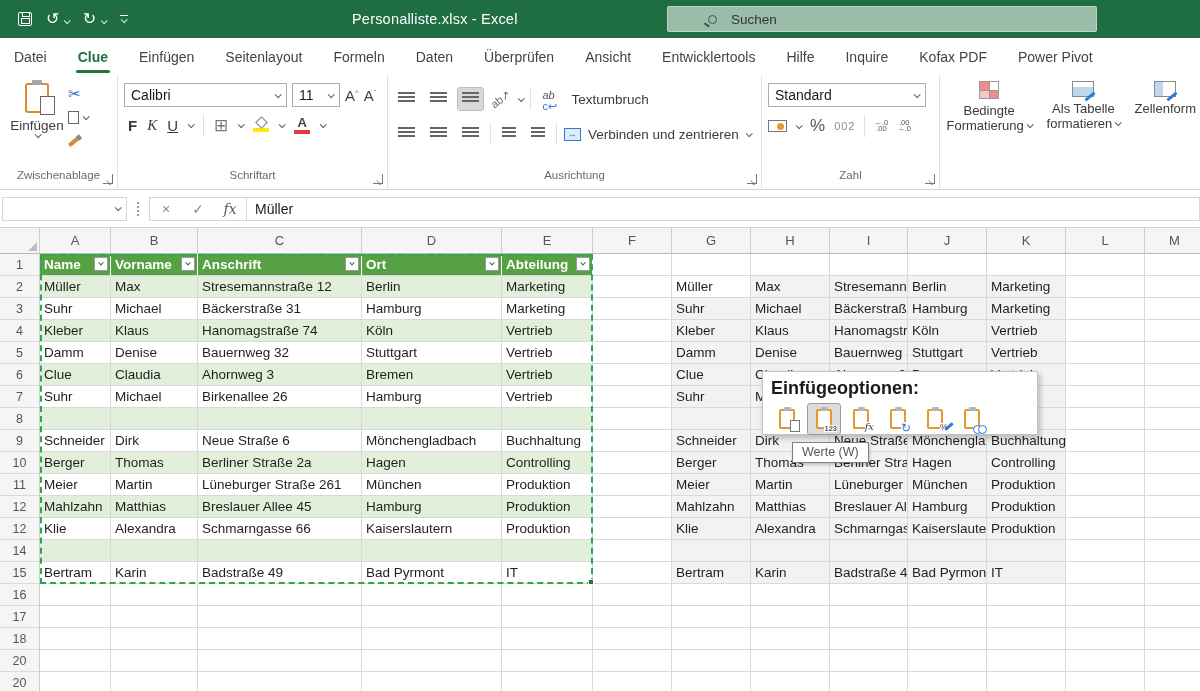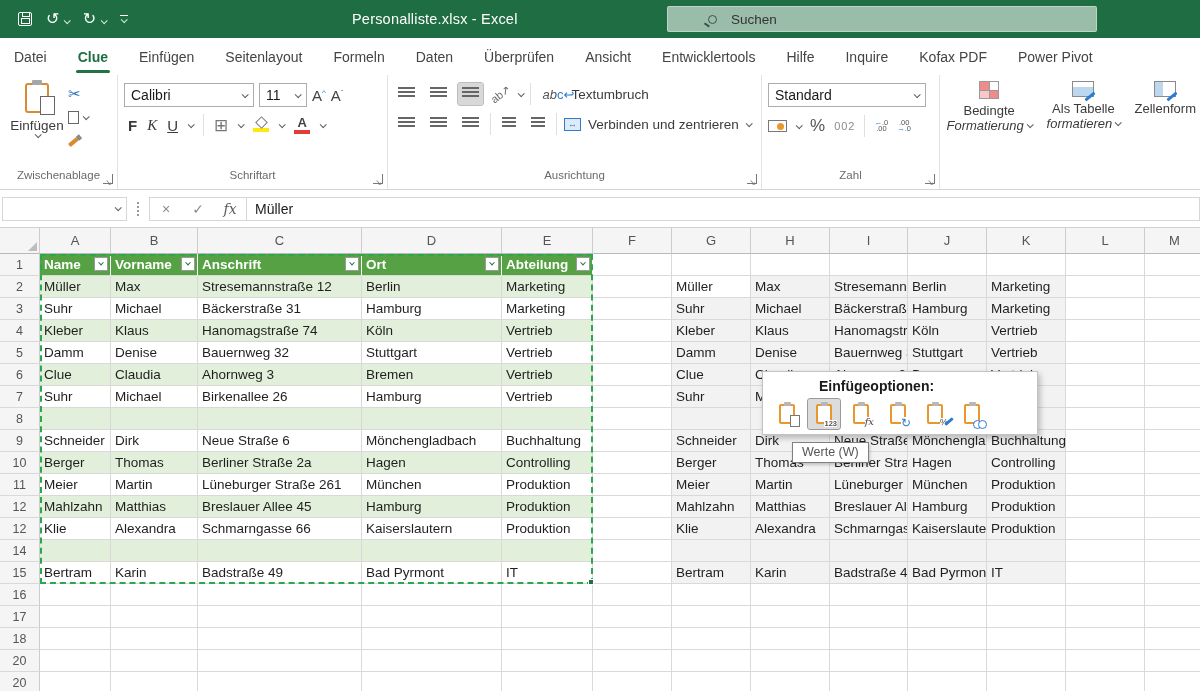--- a/index.html
+++ b/index.html
@@ -65,42 +65,42 @@
   .fillico .bucket { width:9px; height:9px; border:1.5px solid #7a7a7a; transform:rotate(45deg); margin-bottom:1px; }
   .cbar { width:16px; height:4px; }
   .fontcolor { display:inline-flex; flex-direction:column; align-items:center; font-size:13px; font-weight:bold; color:#444; line-height:1.1; }
 
   .aligngrp .rbody { flex-direction:column; gap:8px; padding-top:8px; }
   .arow { display:flex; align-items:center; gap:7px; }
   .lines { width:17px; height:12px; background:repeating-linear-gradient(#666 0 1.6px, transparent 1.6px 4.2px); display:inline-block; }
   .abtn { padding:3px 4px; border-radius:2px; }
   .abtn.pressed { background:#D8D8D8; outline:1px solid #bdbdbd; }
   .orient { font-size:11px; color:#666; display:inline-block; transform:rotate(-38deg); }
-  .wrapico { font-size:13px; color:#555; line-height:1; display:inline-flex; flex-direction:row; width:18px; }
+  .wrapico { font-size:11px; color:#555; line-height:1; display:inline-flex; flex-direction:column; width:18px; }
   .wrapico b { color:#2B7CD3; font-weight:normal; }
   .mergeico { width:17px; height:13px; border:1.2px solid #2B7CD3; background:#DEEBF7; color:#2B7CD3; font-size:9px; display:inline-flex; align-items:center; justify-content:center; }
   .albl { font-size:13.5px; white-space:nowrap; }
 
   .zahlgrp .rbody { flex-direction:column; gap:8px; padding-top:8px; }
   .zrow { display:flex; align-items:center; gap:9px; }
   .acct { width:19px; height:12px; border:1px solid #777; background:#fff; position:relative; display:inline-block; }
   .acct:before { content:''; position:absolute; right:2px; bottom:1px; width:7px; height:7px; border-radius:50%; background:#E8972F; }
   .pct { font-size:17px; color:#555; }
   .th000 { font-size:11px; color:#8a8a8a; letter-spacing:1px; }
   .deci { font-size:7.5px; line-height:6.5px; color:#555; text-align:center; }
   .deci b { color:#2B7CD3; font-weight:normal; }
 
   .stylegrp .rbody { gap:8px; padding-top:6px; }
   .stylebtn { display:flex; flex-direction:column; align-items:center; width:100px; text-align:center; font-size:13px; line-height:15px; }
   .cfico { width:20px; height:18px; display:grid; grid-template-columns:1fr 1fr; gap:1px; background:#9a9a9a; border:1px solid #9a9a9a; margin-bottom:4px; }
   .cfico i:nth-child(1) { background:#EF8B8B; } .cfico i:nth-child(2) { background:#fff; }
   .cfico i:nth-child(3) { background:#FAC7C9; } .cfico i:nth-child(4) { background:#EF8B8B; }
   .tblico { width:22px; height:16px; border:1px solid #8a8a8a; margin-bottom:4px; background:linear-gradient(#fff 0 5px, #BDD7EE 5px 100%); position:relative; }
   .tblico:before { content:''; position:absolute; right:-3px; bottom:-2px; width:12px; height:3px; background:#2B7CD3; transform:rotate(-40deg); border-radius:1px; }
-  .stylebtn .cc { display:flex; align-items:center; gap:3px;font-style:italic; }
+  .stylebtn .cc { display:flex; align-items:center; gap:3px; }
 
   
   .fbar { height:38px; background:#fff; border-bottom:1px solid #D0D0D0; display:flex; align-items:center; padding:0 0 0 0; }
   .namebox { width:125px; height:24px; margin-left:2px; border:1px solid #D6D6D6; background:#fff; display:flex; align-items:center; padding:0 6px; font-size:13px; }
   .namebox .chev { margin-left:auto; }
   .dots { border-left:2px dotted #9a9a9a; height:14px; margin:0 10px; }
   .fxbtns { display:flex; align-items:center; gap:0; border:1px solid #D6D6D6; height:24px; }
   .fxbtns span { width:32px; text-align:center; font-size:14px; color:#8a8a8a; }
   .fxbtns .fx { font-family:"DejaVu Serif",serif; font-style:italic; color:#5a5a5a; }
   .fmla { flex:1; height:24px; border:1px solid #D6D6D6; border-left:none; display:flex; align-items:center; padding-left:8px; font-size:14px; color:#1a1a1a; }
@@ -119,21 +119,21 @@
   .cell.ovf { overflow:visible; position:relative; z-index:2; }
   .cell.th { background:#56A143; color:#fff; font-weight:bold; border-right:1px solid #fff; border-bottom:1px solid #D9D9D9; position:relative; padding-right:16px; }
   .filterbtn { position:absolute; right:2px; top:3px; width:14px; height:14px; background:#fff; border:1px solid #9a9a9a; border-radius:1px; display:flex; align-items:center; justify-content:center; }
   .filterbtn .chev { border-color:#1E7145; width:4px; height:4px; transform:rotate(45deg) translate(-1px,-1px); }
 
   .ants { position:absolute; left:40px; top:26px; width:553px; height:330px; border:2px dashed #2BA84F; pointer-events:none; }
   .handle { position:absolute; right:-3px; bottom:-3px; width:6px; height:6px; background:#1E7145; border:1px solid #fff; }
 
   
   .popup { position:absolute; left:762px; top:143px; width:276px; height:64px; background:#fff; border:1px solid #C3C3C3; box-shadow:2px 3px 6px rgba(0,0,0,.25); z-index:5; padding:6px 8px 0 8px; }
-  .ptitle { font-size:14px; font-weight:bold; color:#1a1a1a; margin-bottom:5px;margin-left:48px; }
+  .ptitle { font-size:18px; font-weight:bold; color:#1a1a1a; margin-bottom:5px; }
   .picons { display:flex; gap:5px; }
   .pbtn { position:relative; width:32px; height:30px; display:flex; align-items:center; justify-content:center; border-radius:2px; }
   .pbtn.hov { background:#DCDCDC; outline:1px solid #9A9A9A; }
   .clip { width:16px; height:20px; border:2px solid #E8962E; border-radius:2px; background:#fff; position:relative; display:inline-block; }
   .clip:before { content:''; position:absolute; top:-4px; left:2.5px; width:7px; height:4px; background:#B7B7B7; border-radius:1px; }
   .pbadge { position:absolute; right:3px; bottom:2px; background:#fff; font-size:7px; color:#555; line-height:1; z-index:2; }
   .pbadge.page { width:10px; height:12px; border:1.3px solid #777; background:#fff; }
   .pbadge.b123 { font-weight:bold; font-size:7.5px; }
   .pbadge.bfx { font-family:"DejaVu Serif",serif; font-style:italic; font-size:10px; color:#444; }
   .pbadge.rot { color:#2B7CD3; font-size:12px; bottom:0; }
@@ -205,21 +205,21 @@
           </span>
       </div>
     </div>
     <div class="rlabel">Zwischenablage</div>
     <span class="launch"></span>
   </div>
 
   <div class="rgroup fontgrp" style="width:270px">
     <div class="rbody">
       <div class="fontrow1">
-        <div class="combo" style="width:130px">
+        <div class="combo" style="width:163px">
             <span>Calibri</span>
             <span class="chev"></span>
           </div>
         <div class="combo" style="width:48px">
             <span>11</span>
             <span class="chev"></span>
           </div>
         <span class="fsbtn"><span>A</span><sup>^</sup></span>
         <span class="fsbtn"><span>A</span><sup style="color:#2B7CD3">ˇ</sup></span>
       </div>

